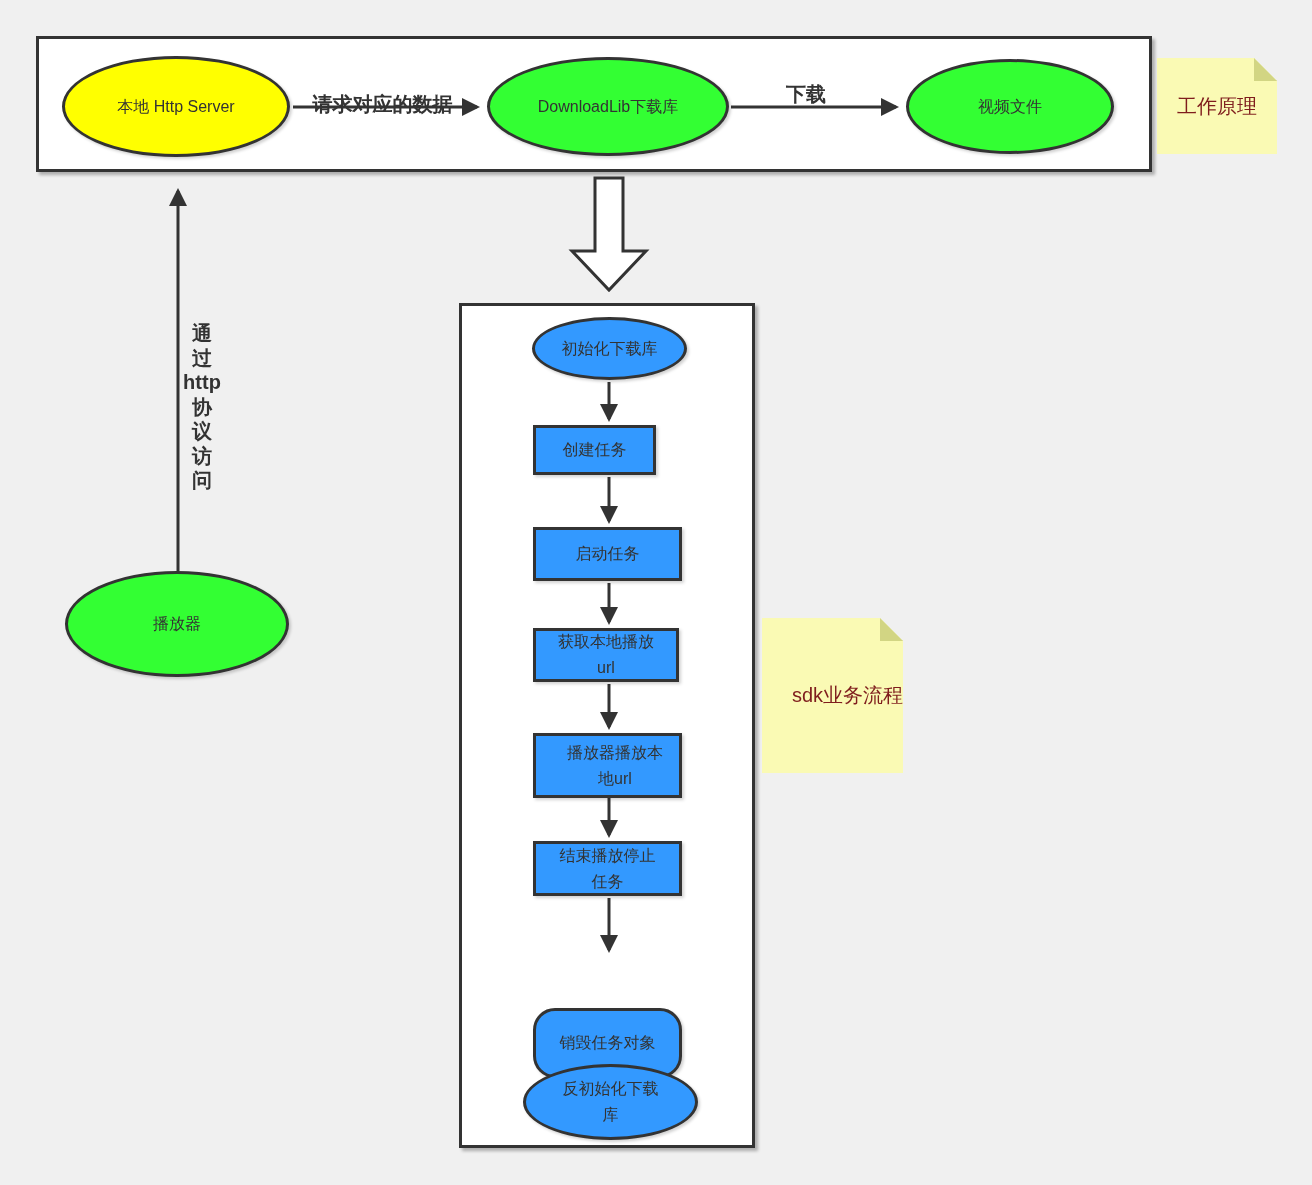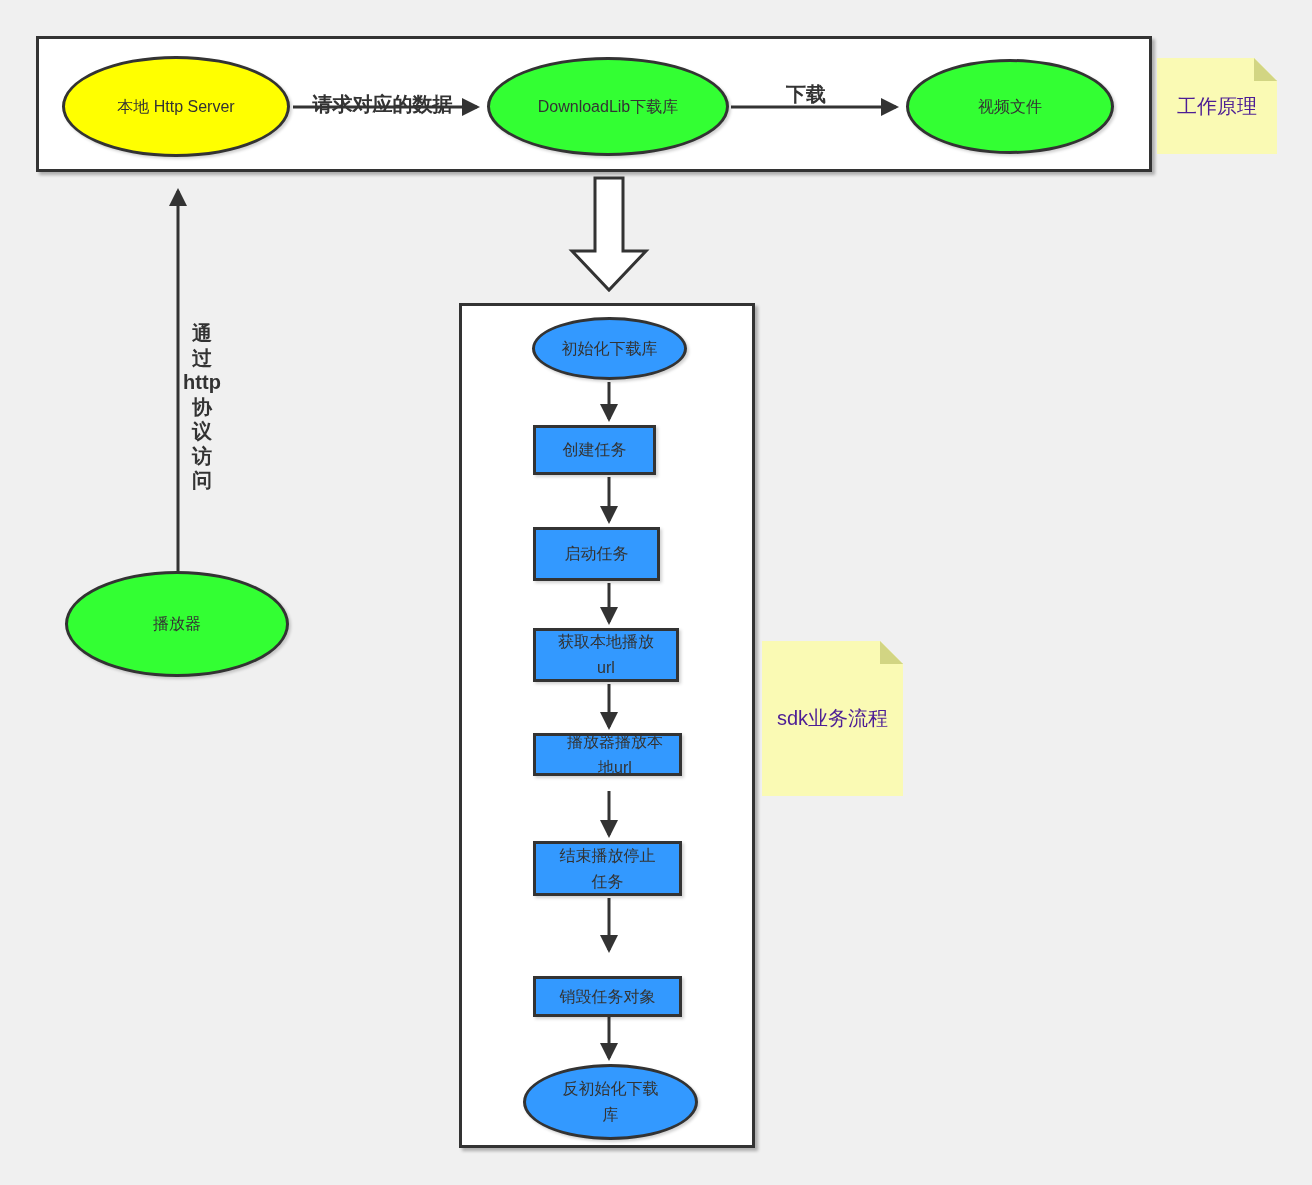--- a/index.html
+++ b/index.html
@@ -38,61 +38,61 @@
   .fill-blue{background:var(--c-blue,#3399ff);}
 
   #node-http-server{left:62px;top:56px;width:228px;height:101px;}
   #node-downloadlib{left:487px;top:57px;width:242px;height:99px;}
   #node-video-file{left:906px;top:59px;width:208px;height:95px;}
   #node-player{left:65px;top:571px;width:224px;height:106px;}
 
   
   #flow-step-0{left:532px;top:317px;width:155px;height:63px;}
   #flow-step-1{left:533px;top:425px;width:123px;height:50px;}
-  #flow-step-2{left:533px;top:527px;width:127px;height:54px;}
+  #flow-step-2{left:533px;top:527px;width:149px;height:54px;}
   #flow-step-3{left:533px;top:628px;width:146px;height:54px;}
-  #flow-step-4{left:533px;top:733px;width:149px;height:43px;padding-left:15px;}
+  #flow-step-4{left:533px;top:733px;width:149px;height:65px;padding-left:15px;}
   #flow-step-5{left:533px;top:841px;width:149px;height:55px;}
-  #flow-step-6{left:533px;top:976px;width:149px;height:41px;}
+  #flow-step-6{left:533px;top:1008px;width:149px;height:70px;border-radius:22px;}
   #flow-step-7{left:523px;top:1064px;width:175px;height:76px;}
 
   
   .edge-label{
     position:absolute;font-weight:bold;font-size:20px;line-height:22px;
     text-align:center;color:#333;
   }
   #edge-label-request{left:300px;top:77px;width:165px;margin-top:16px;}
   #edge-label-download{left:766px;top:83px;width:80px;}
   #vertical-http-label{
     position:absolute;left:178px;top:321px;width:48px;
     font-weight:bold;font-size:20px;line-height:24.5px;
     text-align:center;white-space:pre-line;color:#333;
   }
 
   
   .note{
     position:absolute;background:var(--c-note,#fafab4);
     box-shadow:3px 3px 4px rgba(0,0,0,.25);
     display:flex;align-items:center;justify-content:center;
-    font-size:20px;text-align:center;color:#4c1d95;
+    font-size:20px;text-align:center;color:#7f1d1d;
   }
   .note .fold{
     position:absolute;top:0;right:0;width:23px;height:23px;
     background:var(--c-note-fold,#d2d583);
     clip-path:polygon(0 0,100% 100%,0 100%);
   }
   .note{background:transparent;box-shadow:none;}
   .note .shadow{
     position:absolute;inset:0;
     clip-path:polygon(0 0,calc(100% - 23px) 0,100% 23px,100% 100%,0 100%);
     box-shadow:3px 3px 4px rgba(0,0,0,.25);background:var(--c-note,#fafab4);
   }
   .note .label{position:relative;z-index:2;}
   #note-principle{left:1157px;top:58px;width:120px;height:96px;}
-  #note-sdk{left:762px;top:641px;width:141px;height:155px;}
+  #note-sdk{left:762px;top:618px;width:141px;height:155px;justify-content:flex-end;}
 </style>
 </head>
 <body>
 
 <div id="canvas">
 
   <div class="frame" id="top-frame"></div>
   <div class="frame" id="flow-frame"></div>
 
   <svg id="edges" width="1312" height="1185" viewBox="0 0 1312 1185">

